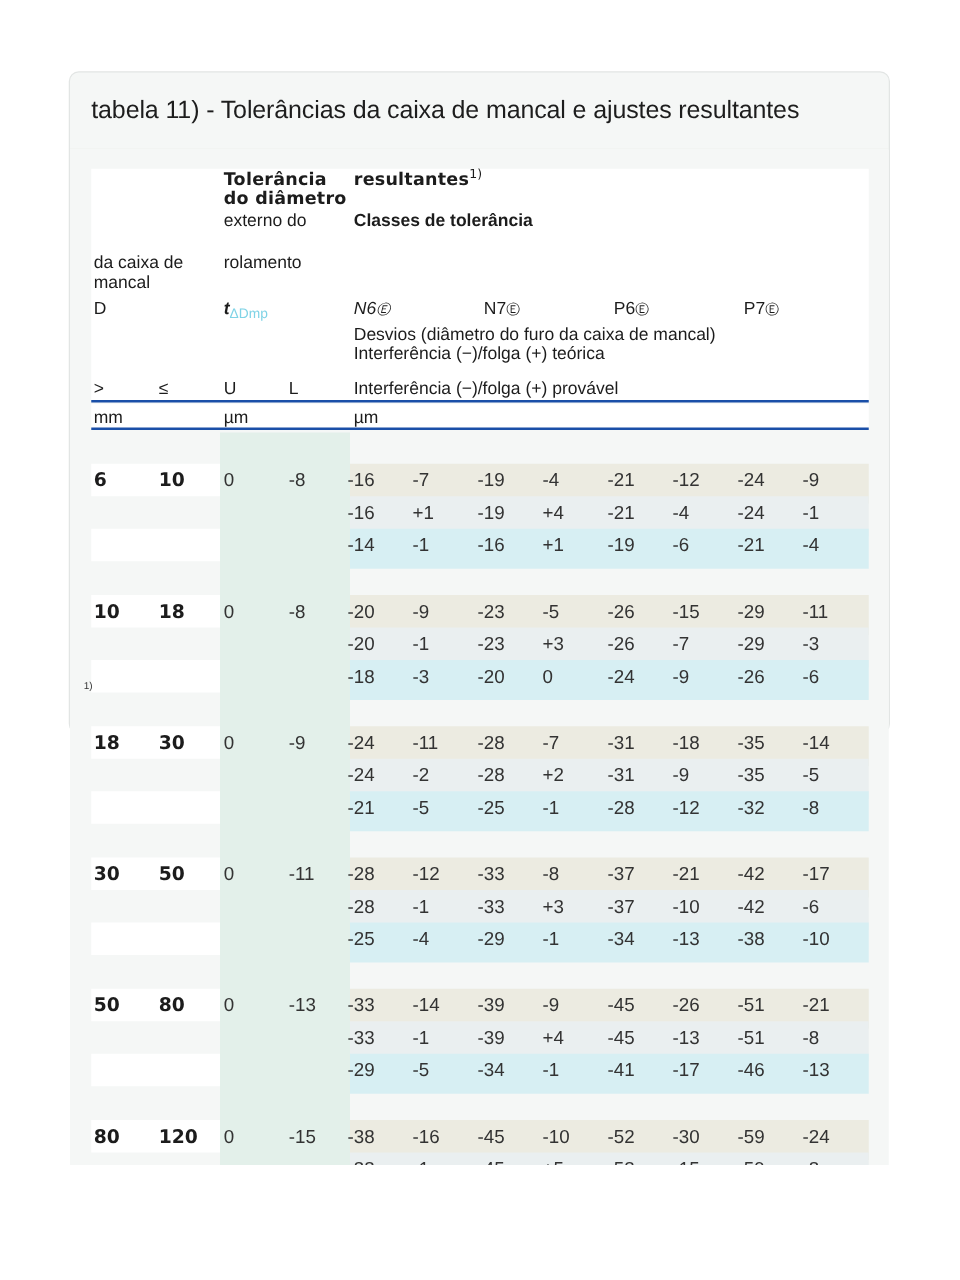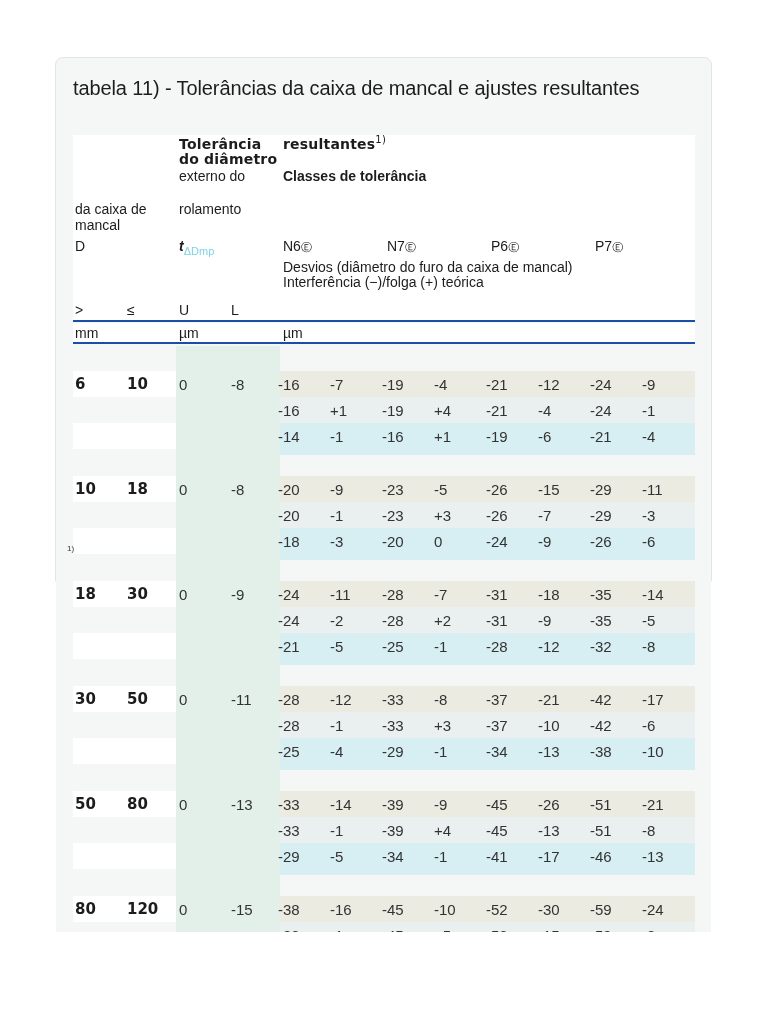--- a/index.html
+++ b/index.html
@@ -61,26 +61,27 @@
       <div class="abs reg" style="left:106px;top:103px;">
         <b><i>t</i></b><span class="sub">ΔDmp</span>
       </div>
       <div class="abs reg" style="left:106px;top:167px;">U</div>
       <div class="abs reg" style="left:158px;top:167px;">L</div>
 
       <div class="abs bold" style="left:210px;top:2px;width:410px;">
         <div><span>resultantes</span><span class="sup">1)</span></div>
       </div>
       <div class="abs reg" style="left:210px;top:33px;font-weight:bold;">Classes de tolerância</div>
-      <div class="abs reg" style="left:210px;top:103px;"><span>N6</span><span class="circ">Ⓔ</span></div>
+      <div class="abs reg" style="left:210px;top:103px;font-style:italic;"><span>N6</span><span class="circ">Ⓔ</span></div>
       <div class="abs reg" style="left:314px;top:103px;"><span>N7</span><span class="circ">Ⓔ</span></div>
       <div class="abs reg" style="left:418px;top:103px;"><span>P6</span><span class="circ">Ⓔ</span></div>
       <div class="abs reg" style="left:522px;top:103px;"><span>P7</span><span class="circ">Ⓔ</span></div>
       <div class="abs reg" style="left:210px;top:124px;">Desvios (diâmetro do furo da caixa de mancal)</div>
       <div class="abs reg" style="left:210px;top:139px;">Interferência (−)/folga (+) teórica</div>
+      <div class="abs reg" style="left:210px;top:167px;">Interferência (−)/folga (+) provável</div>
     </div>
     <div class="line-blue" style="top:185px;"></div>
     <div class="units">
       <span class="abs" style="left:2px;top:2px;">mm</span>
       <span class="abs" style="left:106px;top:2px;">µm</span>
       <span class="abs" style="left:210px;top:2px;">µm</span>
     </div>
     <div class="line-blue" style="top:207px;"></div>
 
     <div class="tol-col"></div>

